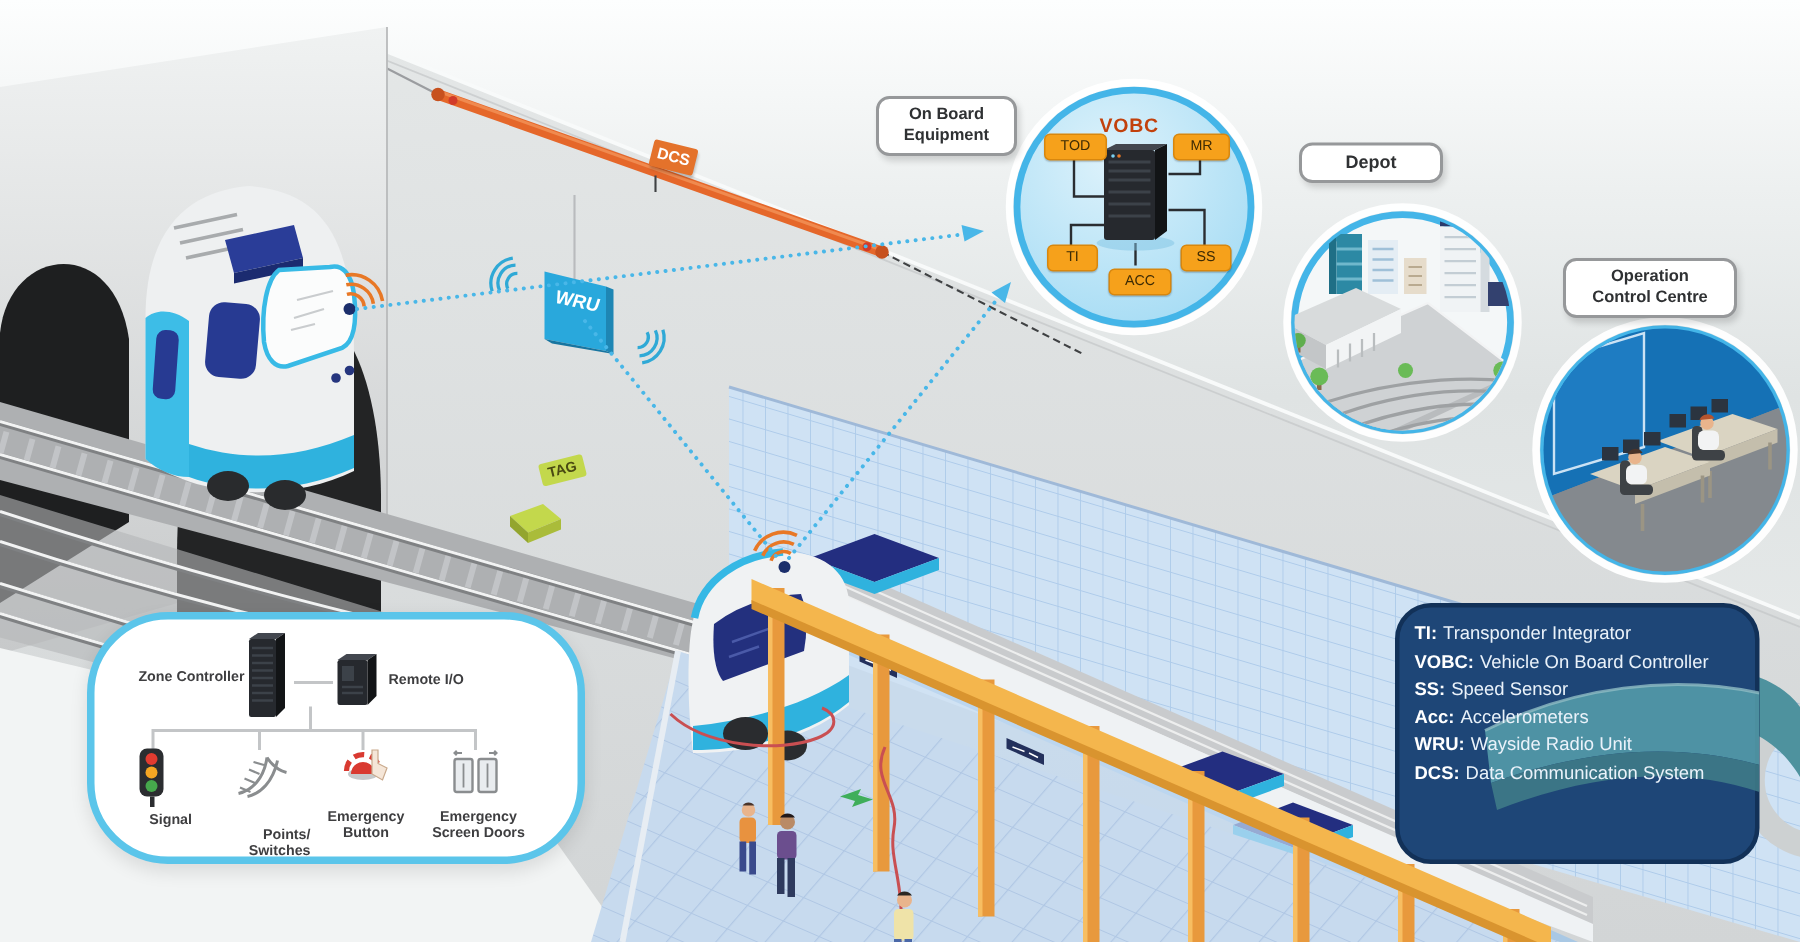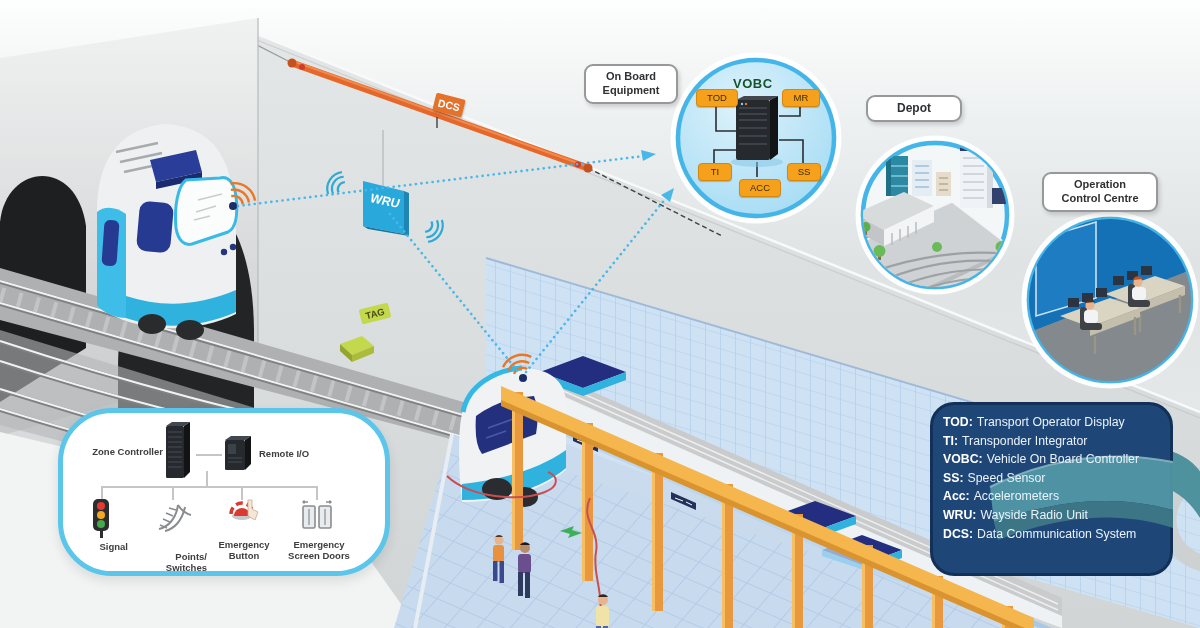--- a/index.html
+++ b/index.html
@@ -8,21 +8,21 @@
   #scene{position:absolute;left:0;top:0;}
   .abs{position:absolute;}
   
   .lbl{position:absolute;background:#fff;border:2px solid #96989A;border-radius:9px;
        color:#2F3133;font-weight:bold;font-size:11px;line-height:1.25;text-align:center;
        padding:4px 8px;box-shadow:2px 3px 4px rgba(0,0,0,.15);}
   
   .pill{position:absolute;background:#F6A11B;border:1px solid #D8870E;border-radius:4px;
         color:#3D2B05;font-weight:normal;font-size:9.5px;line-height:1;padding:3px 0;
         text-align:center;box-shadow:0 1px 1px rgba(0,0,0,.2);}
-  .vobc-title{position:absolute;color:#14532d;font-weight:bold;font-size:13px;letter-spacing:.5px;}
+  .vobc-title{position:absolute;color:#c2410c;font-weight:bold;font-size:13px;letter-spacing:.5px;}
   
   .chip{position:absolute;color:#fff;font-weight:bold;text-align:center;}
   
   #zone-panel{position:absolute;left:58px;top:408px;width:332px;height:168px;
       background:#fff;border:5px solid #5BC5EA;border-radius:54px;box-sizing:border-box;
       box-shadow:0 5px 12px rgba(0,0,0,.10);}
   #zone-panel .txt{position:absolute;color:#3E3E40;font-weight:bold;font-size:9.5px;line-height:1.2;}
   #zone-panel .ln{position:absolute;background:#C3C5C7;}
   
   #legend-bg{position:absolute;left:930px;top:402px;width:243px;height:174px;
@@ -485,21 +485,20 @@
 
 <div id="legend-bg"></div>
 <div id="legend-ribbon">
   <svg width="243" height="174">
     <path d="M60,85 C120,55 185,48 243,60 L243,108 C185,92 125,98 64,120 Z" fill="#57A0AC" opacity="0.85"></path>
     <path d="M64,120 C125,98 185,92 243,108 L243,126 C188,108 130,114 68,138 Z" fill="#3E7A87" opacity="0.9"></path>
     <path d="M60,85 C120,55 185,48 243,60" stroke="#8FBCC3" stroke-width="2" fill="none" opacity="0.8"></path>
   </svg>
 </div>
 <div id="legend-rows">
-  <div><b>TOD:</b><span>Transport Operator Display</span></div>
   <div><b>TI:</b><span>Transponder Integrator</span></div>
   <div><b>VOBC:</b><span>Vehicle On Board Controller</span></div>
   <div><b>SS:</b><span>Speed Sensor</span></div>
   <div><b>Acc:</b><span>Accelerometers</span></div>
   <div><b>WRU:</b><span>Wayside Radio Unit</span></div>
   <div><b>DCS:</b><span>Data Communication System</span></div>
 </div>
 
 </div>
 

